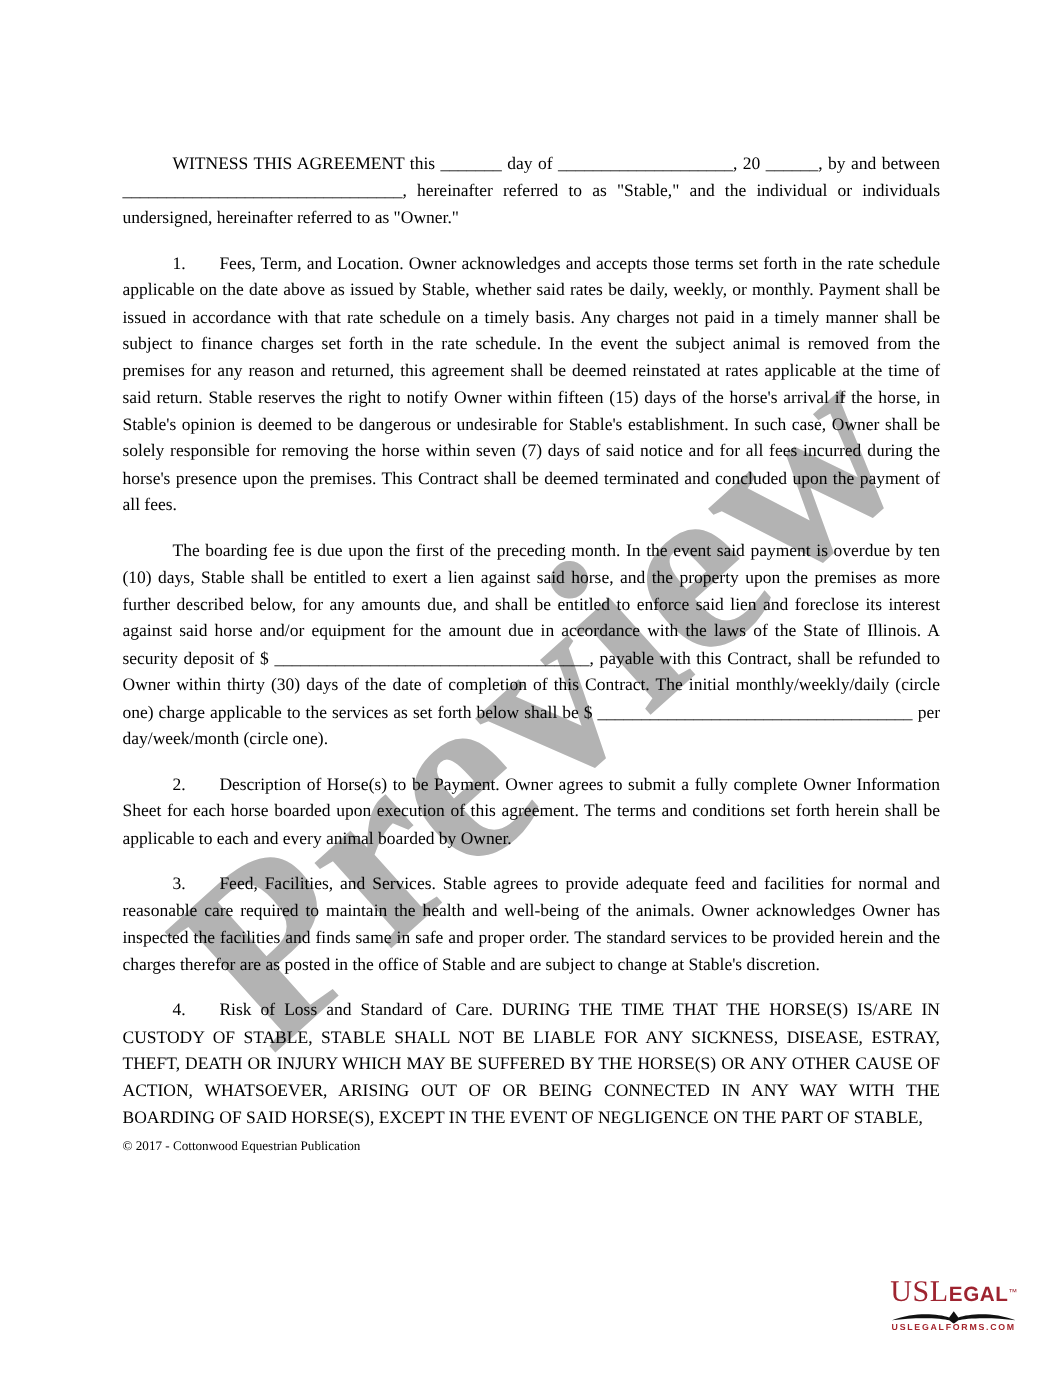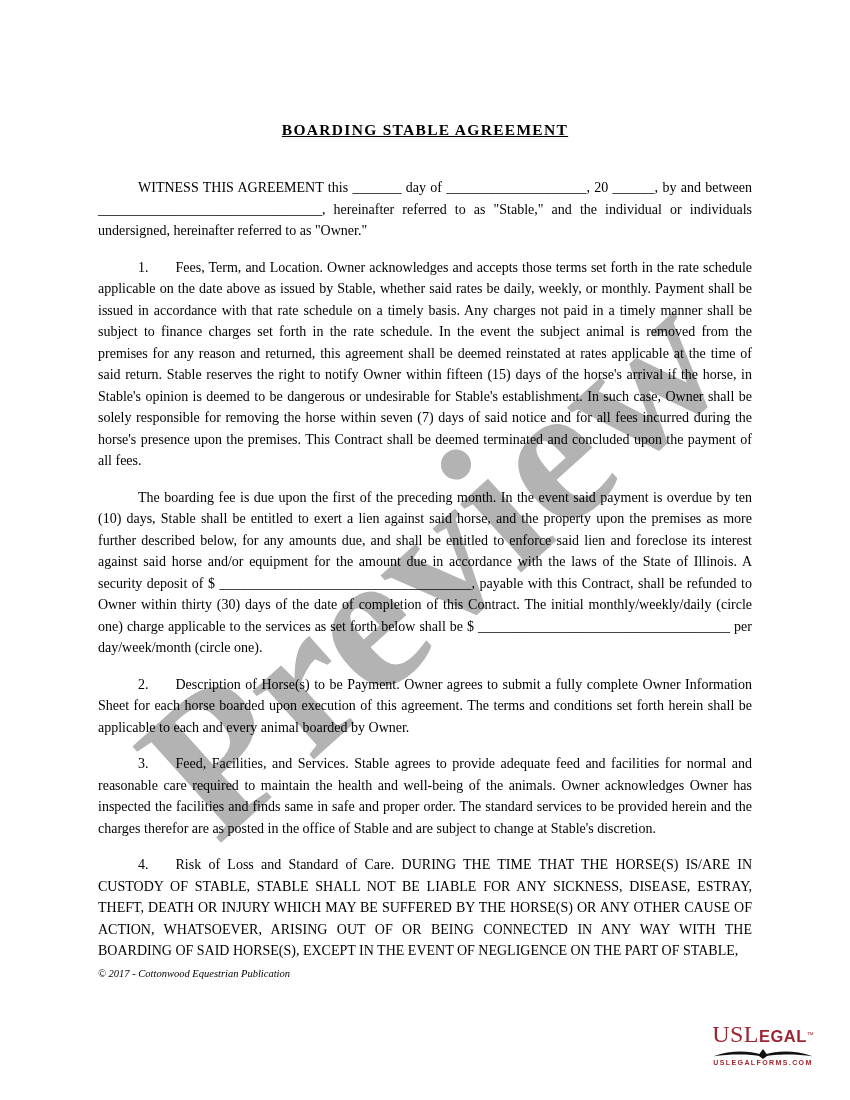--- a/index.html
+++ b/index.html
@@ -59,21 +59,20 @@
   .para.last { margin-bottom: 0; }
   .secnum { }
   .tab { display: inline-block; width: 27px; }
   .heading { }
   .footer {
     font-size: 10.5px;
     line-height: 13px;
     margin-top: 5px;
     text-align: left;
     text-indent: 0;
-    font-style: italic;
   }
   
   .logo {
     position: absolute;
     left: 700px;
     top: 1022px;
     width: 126px;
     text-align: center;
     z-index: 2;
   }
@@ -121,21 +120,20 @@
 </style>
 </head>
 <body>
 
 <div class="page">
 
   <div class="watermark">Preview</div>
 
   <div class="content">
 
-    <h1 class="title">BOARDING STABLE AGREEMENT</h1>
 
     <p class="para">WITNESS THIS AGREEMENT this _______ day of ____________________, 20 ______, by and between ________________________________, hereinafter referred to as "Stable," and the individual or individuals undersigned, hereinafter referred to as "Owner."</p>
 
     <p class="para"><span class="secnum">1.</span><span class="tab"></span><span class="heading">Fees, Term, and Location</span><span>. </span><span>Owner acknowledges and accepts those terms set forth in the rate schedule applicable on the date above as issued by Stable, whether said rates be daily, weekly, or monthly.  Payment shall be issued in accordance with that rate schedule on a timely basis.  Any charges not paid in a timely manner shall be subject to finance charges set forth in the rate schedule.  In the event the subject animal is removed from the premises for any reason and returned, this agreement shall be deemed reinstated at rates applicable at the time of said return.  Stable reserves the right to notify Owner within fifteen (15) days of the horse's arrival if the horse, in Stable's opinion is deemed to be dangerous or undesirable for Stable's establishment.  In such case, Owner shall be solely responsible for removing the horse within seven (7) days of said notice and for all fees incurred during the horse's presence upon the premises.  This Contract shall be deemed terminated and concluded upon the payment of all fees.</span></p>
 
     <p class="para">The boarding fee is due upon the first of the preceding month.  In the event said payment is overdue by ten (10) days, Stable shall be entitled to exert a lien against said horse, and the property upon the premises as more further described below, for any amounts due, and shall be entitled to enforce said lien and foreclose its interest against said horse and/or equipment for the amount due in accordance with the laws of the State of Illinois.  A security deposit of $ ____________________________________, payable with this Contract, shall be refunded to Owner within thirty (30) days of the date of completion of this Contract.  The initial monthly/weekly/daily (circle one) charge applicable to the services as set forth below shall be $ ____________________________________ per day/week/month (circle one).</p>
 
     <p class="para"><span class="secnum">2.</span><span class="tab"></span><span class="heading">Description of Horse(s) to be Payment</span><span>. </span><span>Owner agrees to submit a fully complete Owner Information Sheet for each horse boarded upon execution of this agreement.  The terms and conditions set forth herein shall be applicable to each and every animal boarded by Owner.</span></p>
 
     <p class="para"><span class="secnum">3.</span><span class="tab"></span><span class="heading">Feed, Facilities, and Services</span><span>. </span><span>Stable agrees to provide adequate feed and facilities for normal and reasonable care required to maintain the health and well-being of the animals.  Owner acknowledges Owner has inspected the facilities and finds same in safe and proper order.  The standard services to be provided herein and the charges therefor are as posted in the office of Stable and are subject to change at Stable's discretion.</span></p>

